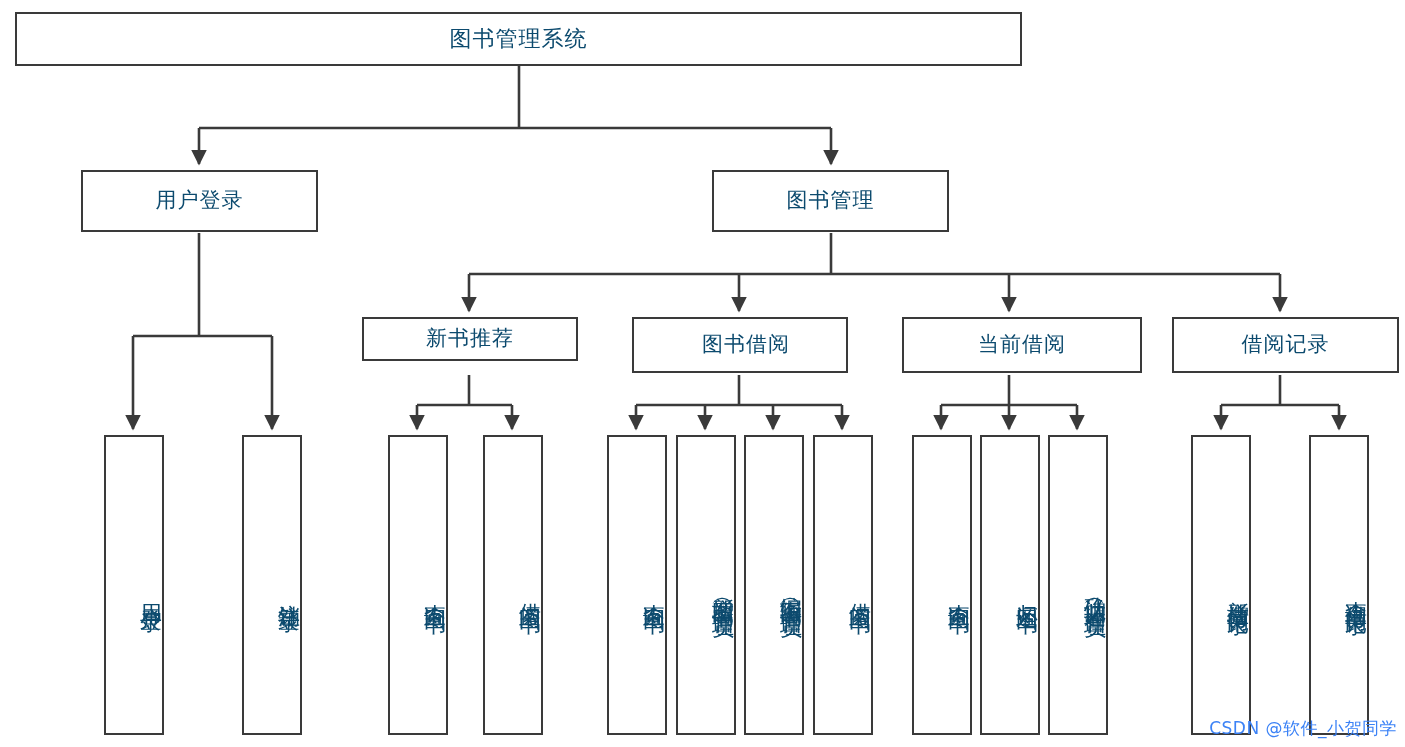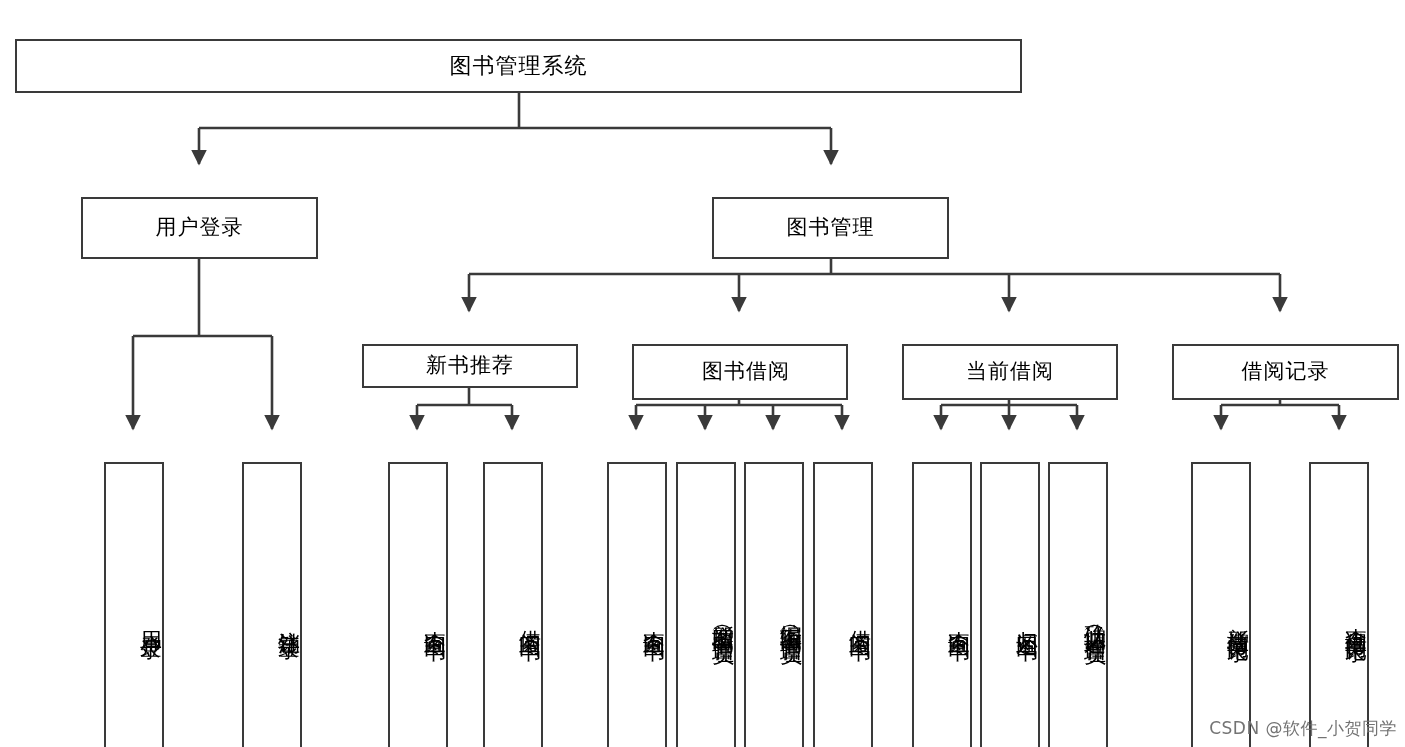--- a/index.html
+++ b/index.html
@@ -27,22 +27,21 @@
     pointer-events: none;
   }
   .node {
     position: absolute;
     box-sizing: border-box;
     background: #ffffff;
     border: 2px solid #3a3a3a;
     display: flex;
     align-items: center;
     justify-content: center;
-    color: #000000;
-    margin-top: 27px;
+    color: #0c4a6e;
   }
   .node-h {
     font-size: 21px;
     letter-spacing: 1px;
     line-height: 1.2;
     white-space: nowrap;
   }
   .node-root {
     font-size: 22px;
   }
@@ -59,21 +58,21 @@
   }
   .node-v > span {
     writing-mode: vertical-rl;
     text-orientation: upright;
   }
   #watermark {
     position: absolute;
     right: 8px;
     bottom: 7px;
     font-size: 17px;
-    color: #737373;
+    color: #3b82f6;
     letter-spacing: 0.5px;
     white-space: nowrap;
     user-select: none;
   }
 </style>
 </head>
 <body>
 
 <div id="diagram-root">
 
@@ -137,21 +136,21 @@
   <div class="node node-h" style="left:712px; top:170px; width:237px; height:62px;font-family:Liberation Serif, serif;">
     <span>图书管理</span>
   </div>
 
   <div class="node node-h" style="left:362px; top:317px; width:216px; height:44px;">
     <span>新书推荐</span>
   </div>
   <div class="node node-h" style="left:632px; top:317px; width:216px; height:56px;padding-left:12px;">
     <span>图书借阅</span>
   </div>
-  <div class="node node-h" style="left:902px; top:317px; width:216px; height:56px;">
+  <div class="node node-h" style="left:902px; top:317px; width:240px; height:56px;">
     <span>当前借阅</span>
   </div>
   <div class="node node-h" style="left:1172px; top:317px; width:227px; height:56px;">
     <span>借阅记录</span>
   </div>
 
   <div class="node node-v" style="left:104px; top:435px; width:60px; height:300px;">
     <span>用户登录</span>
   </div>
   <div class="node node-v" style="left:242px; top:435px; width:60px; height:300px;">

